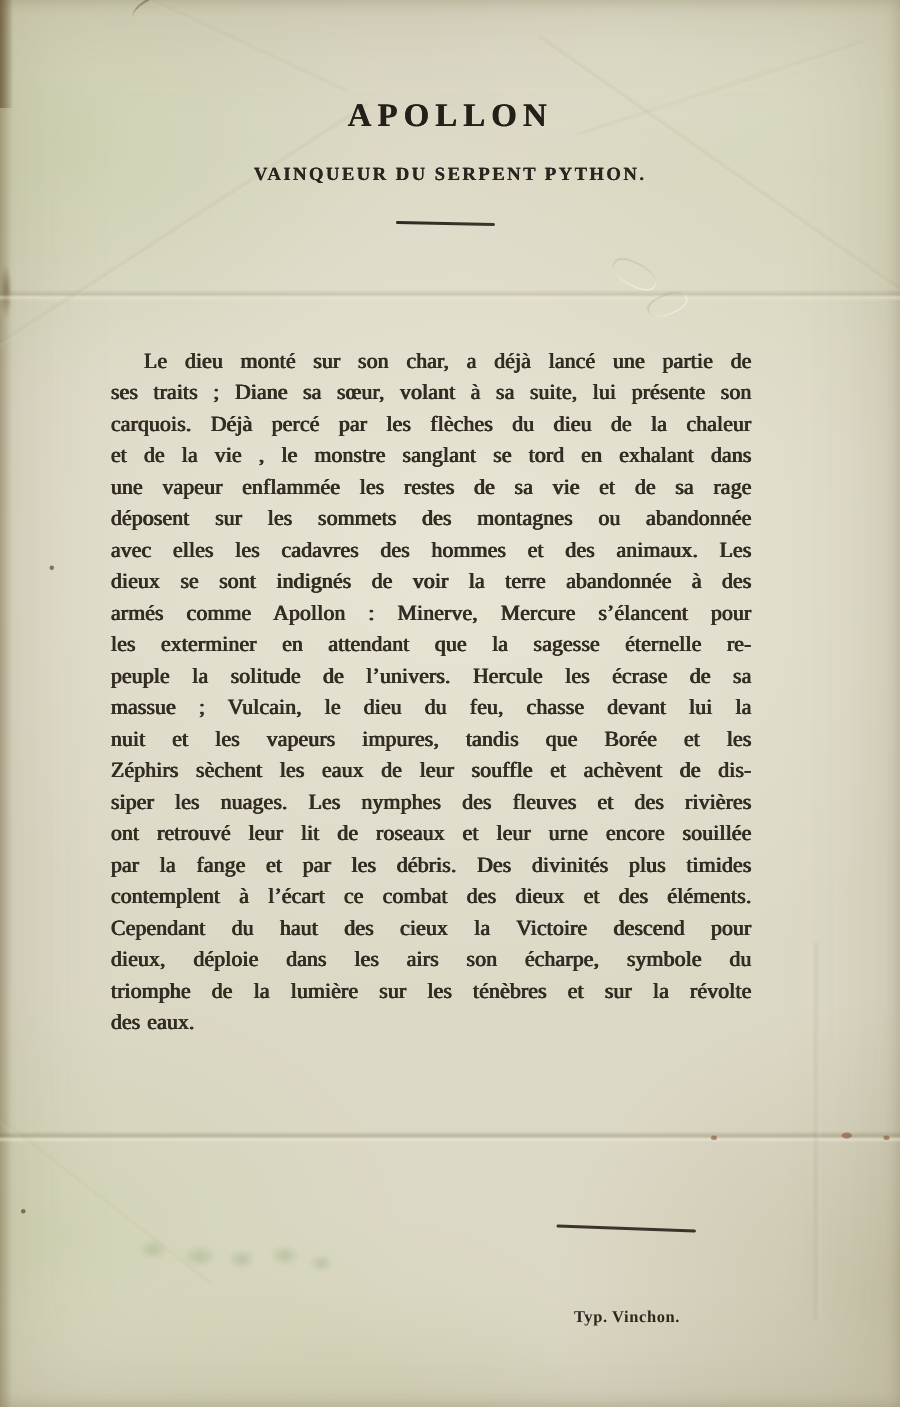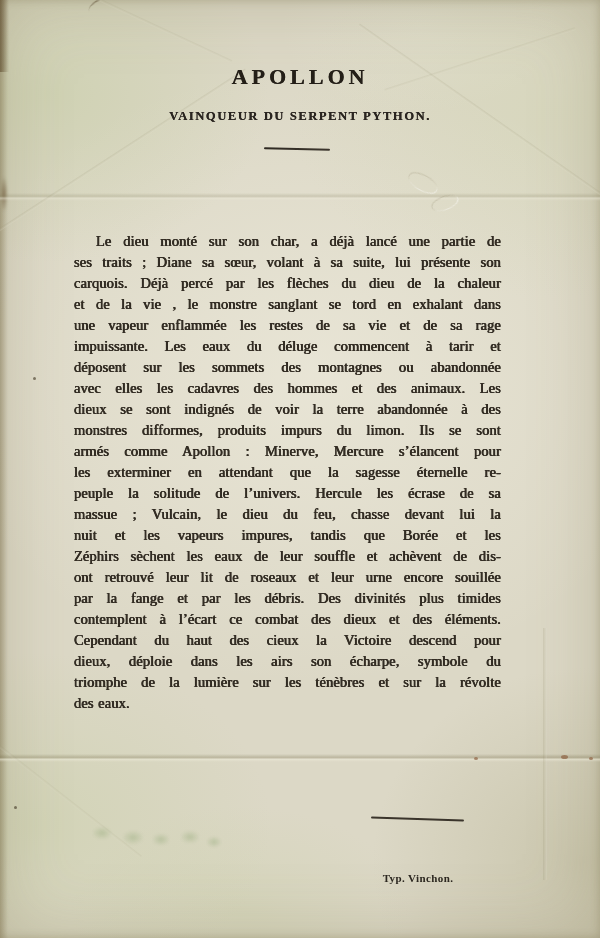--- a/index.html
+++ b/index.html
@@ -121,31 +121,30 @@
   <h1 class="abs doc-title">APOLLON</h1>
   <div class="abs doc-subtitle">VAINQUEUR DU SERPENT PYTHON.</div>
   <div class="abs title-rule"></div>
 
   <div class="abs body-text">
       <div class="line first">Le dieu monté sur son char, a déjà lancé une partie de</div>
       <div class="line">ses traits ; Diane sa sœur, volant à sa suite, lui présente son</div>
       <div class="line">carquois. Déjà percé par les flèches du dieu de la chaleur</div>
       <div class="line">et de la vie , le monstre sanglant se tord en exhalant dans</div>
       <div class="line">une vapeur enflammée les restes de sa vie et de sa rage</div>
-      <div class="line">impuissante. Les eaux du déluge commencent à tarir et</div>
       <div class="line">déposent sur les sommets des montagnes ou abandonnée</div>
       <div class="line">avec elles les cadavres des hommes et des animaux. Les</div>
       <div class="line">dieux se sont indignés de voir la terre abandonnée à des</div>
-      <div class="line">monstres difformes, produits impurs du limon. Ils se sont</div>
       <div class="line">armés comme Apollon : Minerve, Mercure s’élancent pour</div>
       <div class="line">les exterminer en attendant que la sagesse éternelle re-</div>
       <div class="line">peuple la solitude de l’univers. Hercule les écrase de sa</div>
       <div class="line">massue ; Vulcain, le dieu du feu, chasse devant lui la</div>
       <div class="line">nuit et les vapeurs impures, tandis que Borée et les</div>
       <div class="line">Zéphirs sèchent les eaux de leur souffle et achèvent de dis-</div>
+      <div class="line">siper les nuages. Les nymphes des fleuves et des rivières</div>
       <div class="line">ont retrouvé leur lit de roseaux et leur urne encore souillée</div>
       <div class="line">par la fange et par les débris. Des divinités plus timides</div>
       <div class="line">contemplent à l’écart ce combat des dieux et des éléments.</div>
       <div class="line">Cependant du haut des cieux la Victoire descend pour</div>
       <div class="line">dieux, déploie dans les airs son écharpe, symbole du</div>
       <div class="line">triomphe de la lumière sur les ténèbres et sur la révolte</div>
       <div class="line last">des eaux.</div>
     </div>
 
   <div class="abs imprint-rule"></div>

